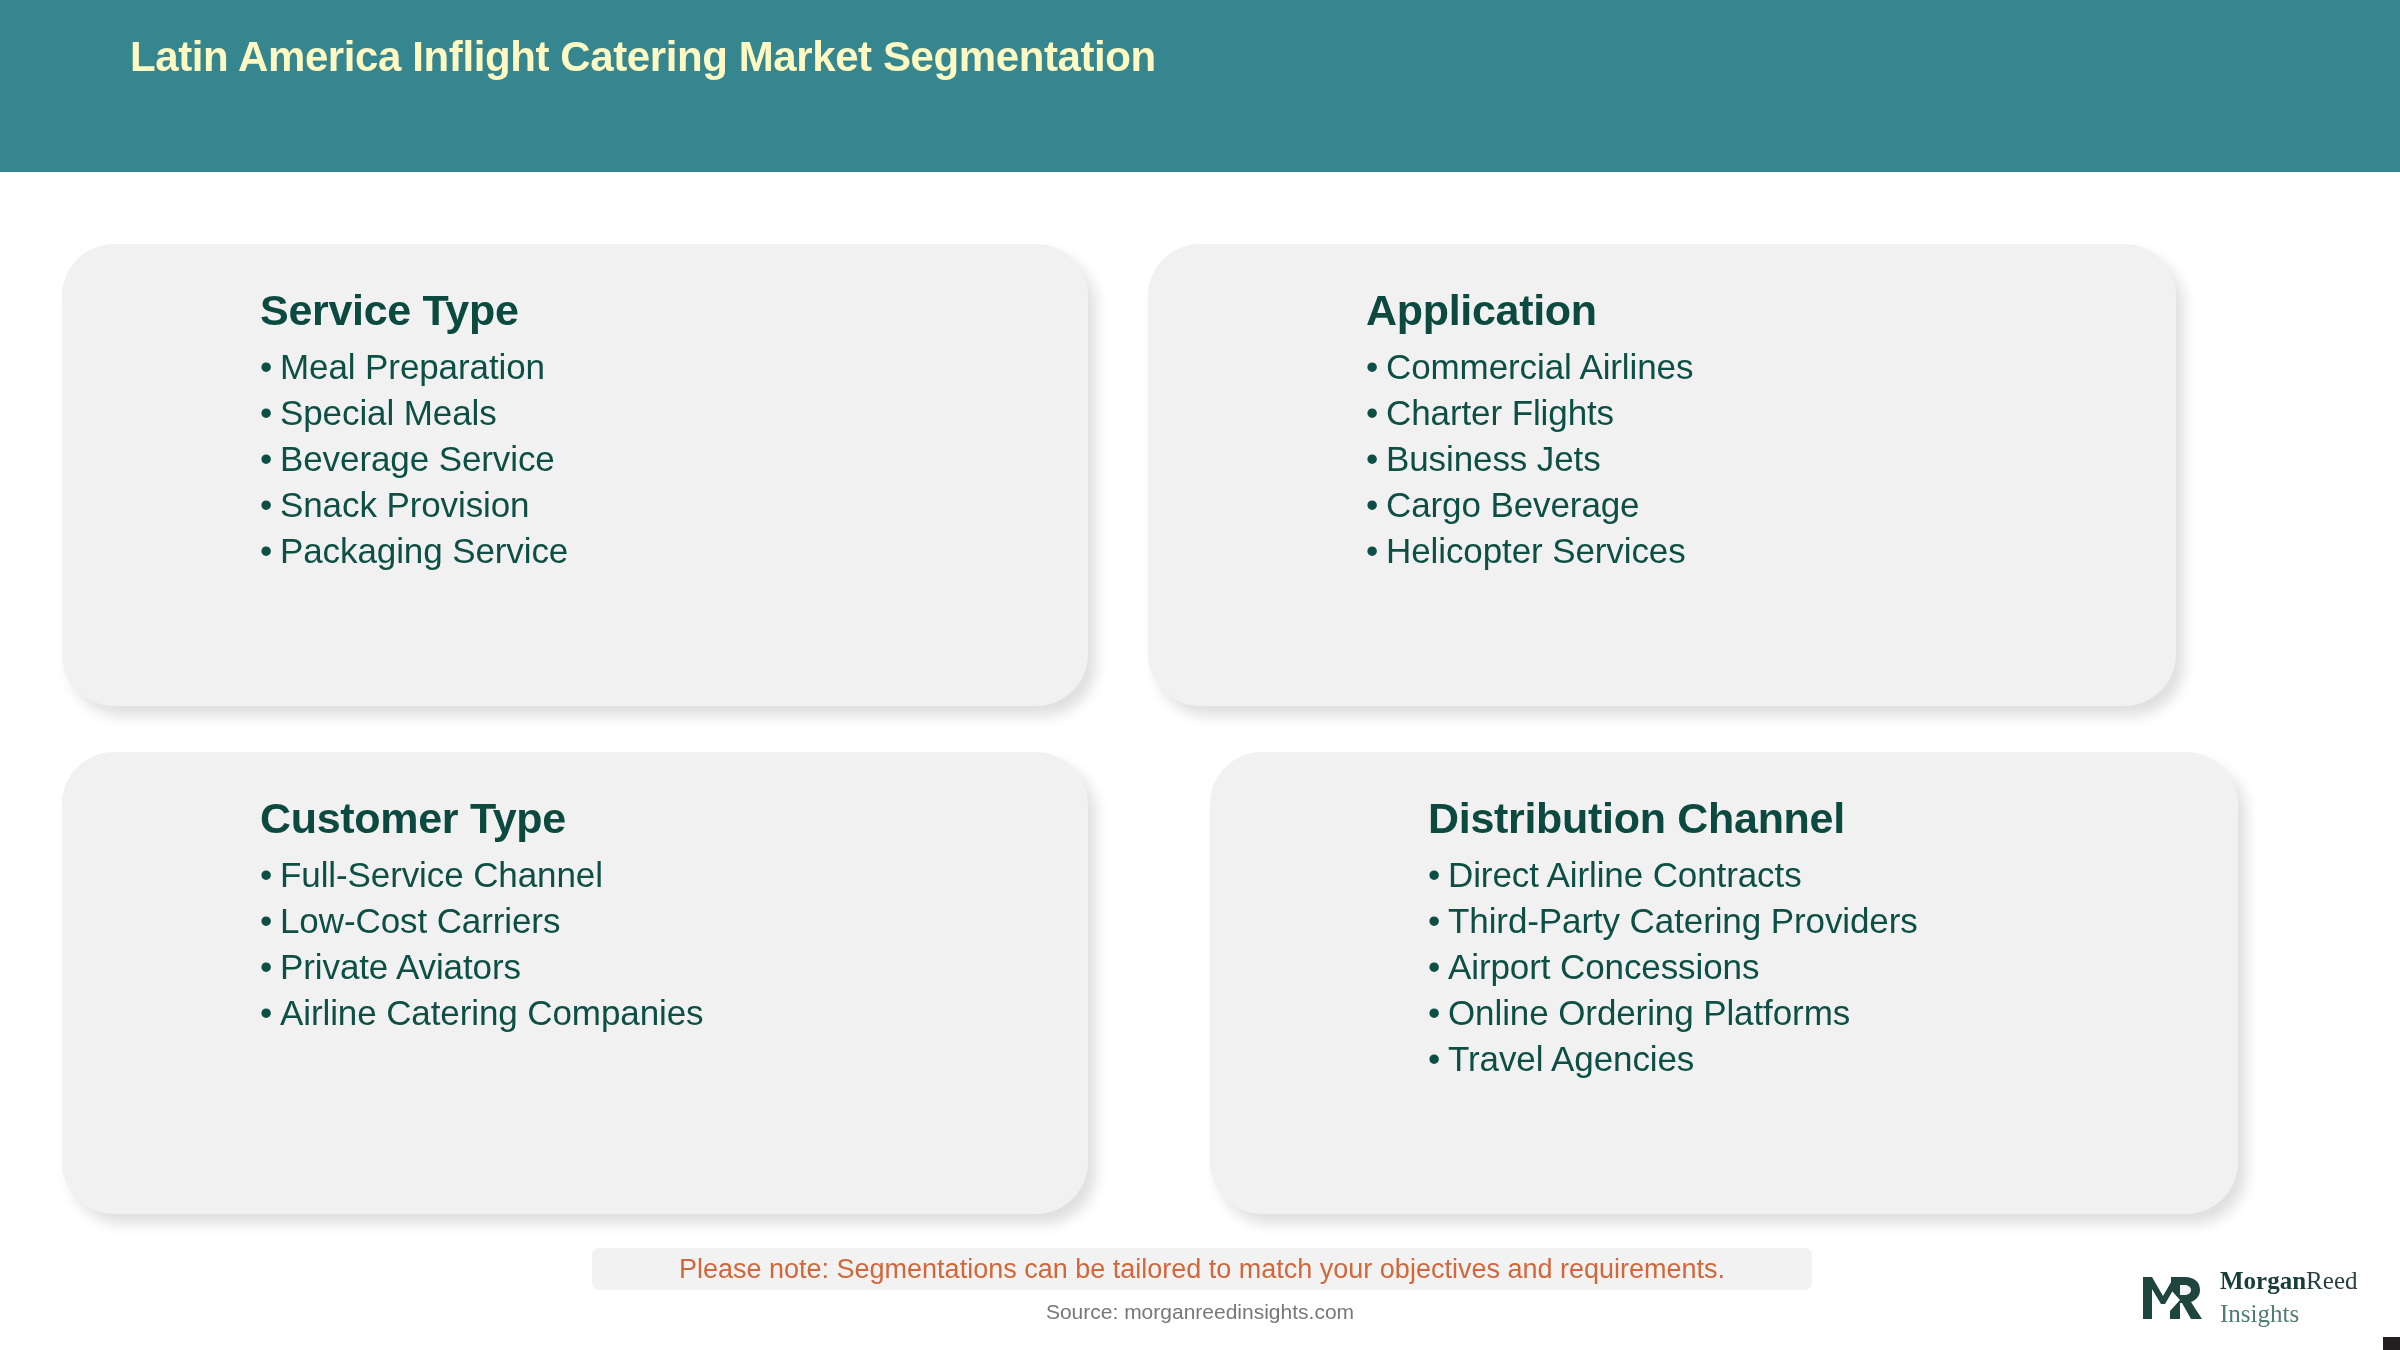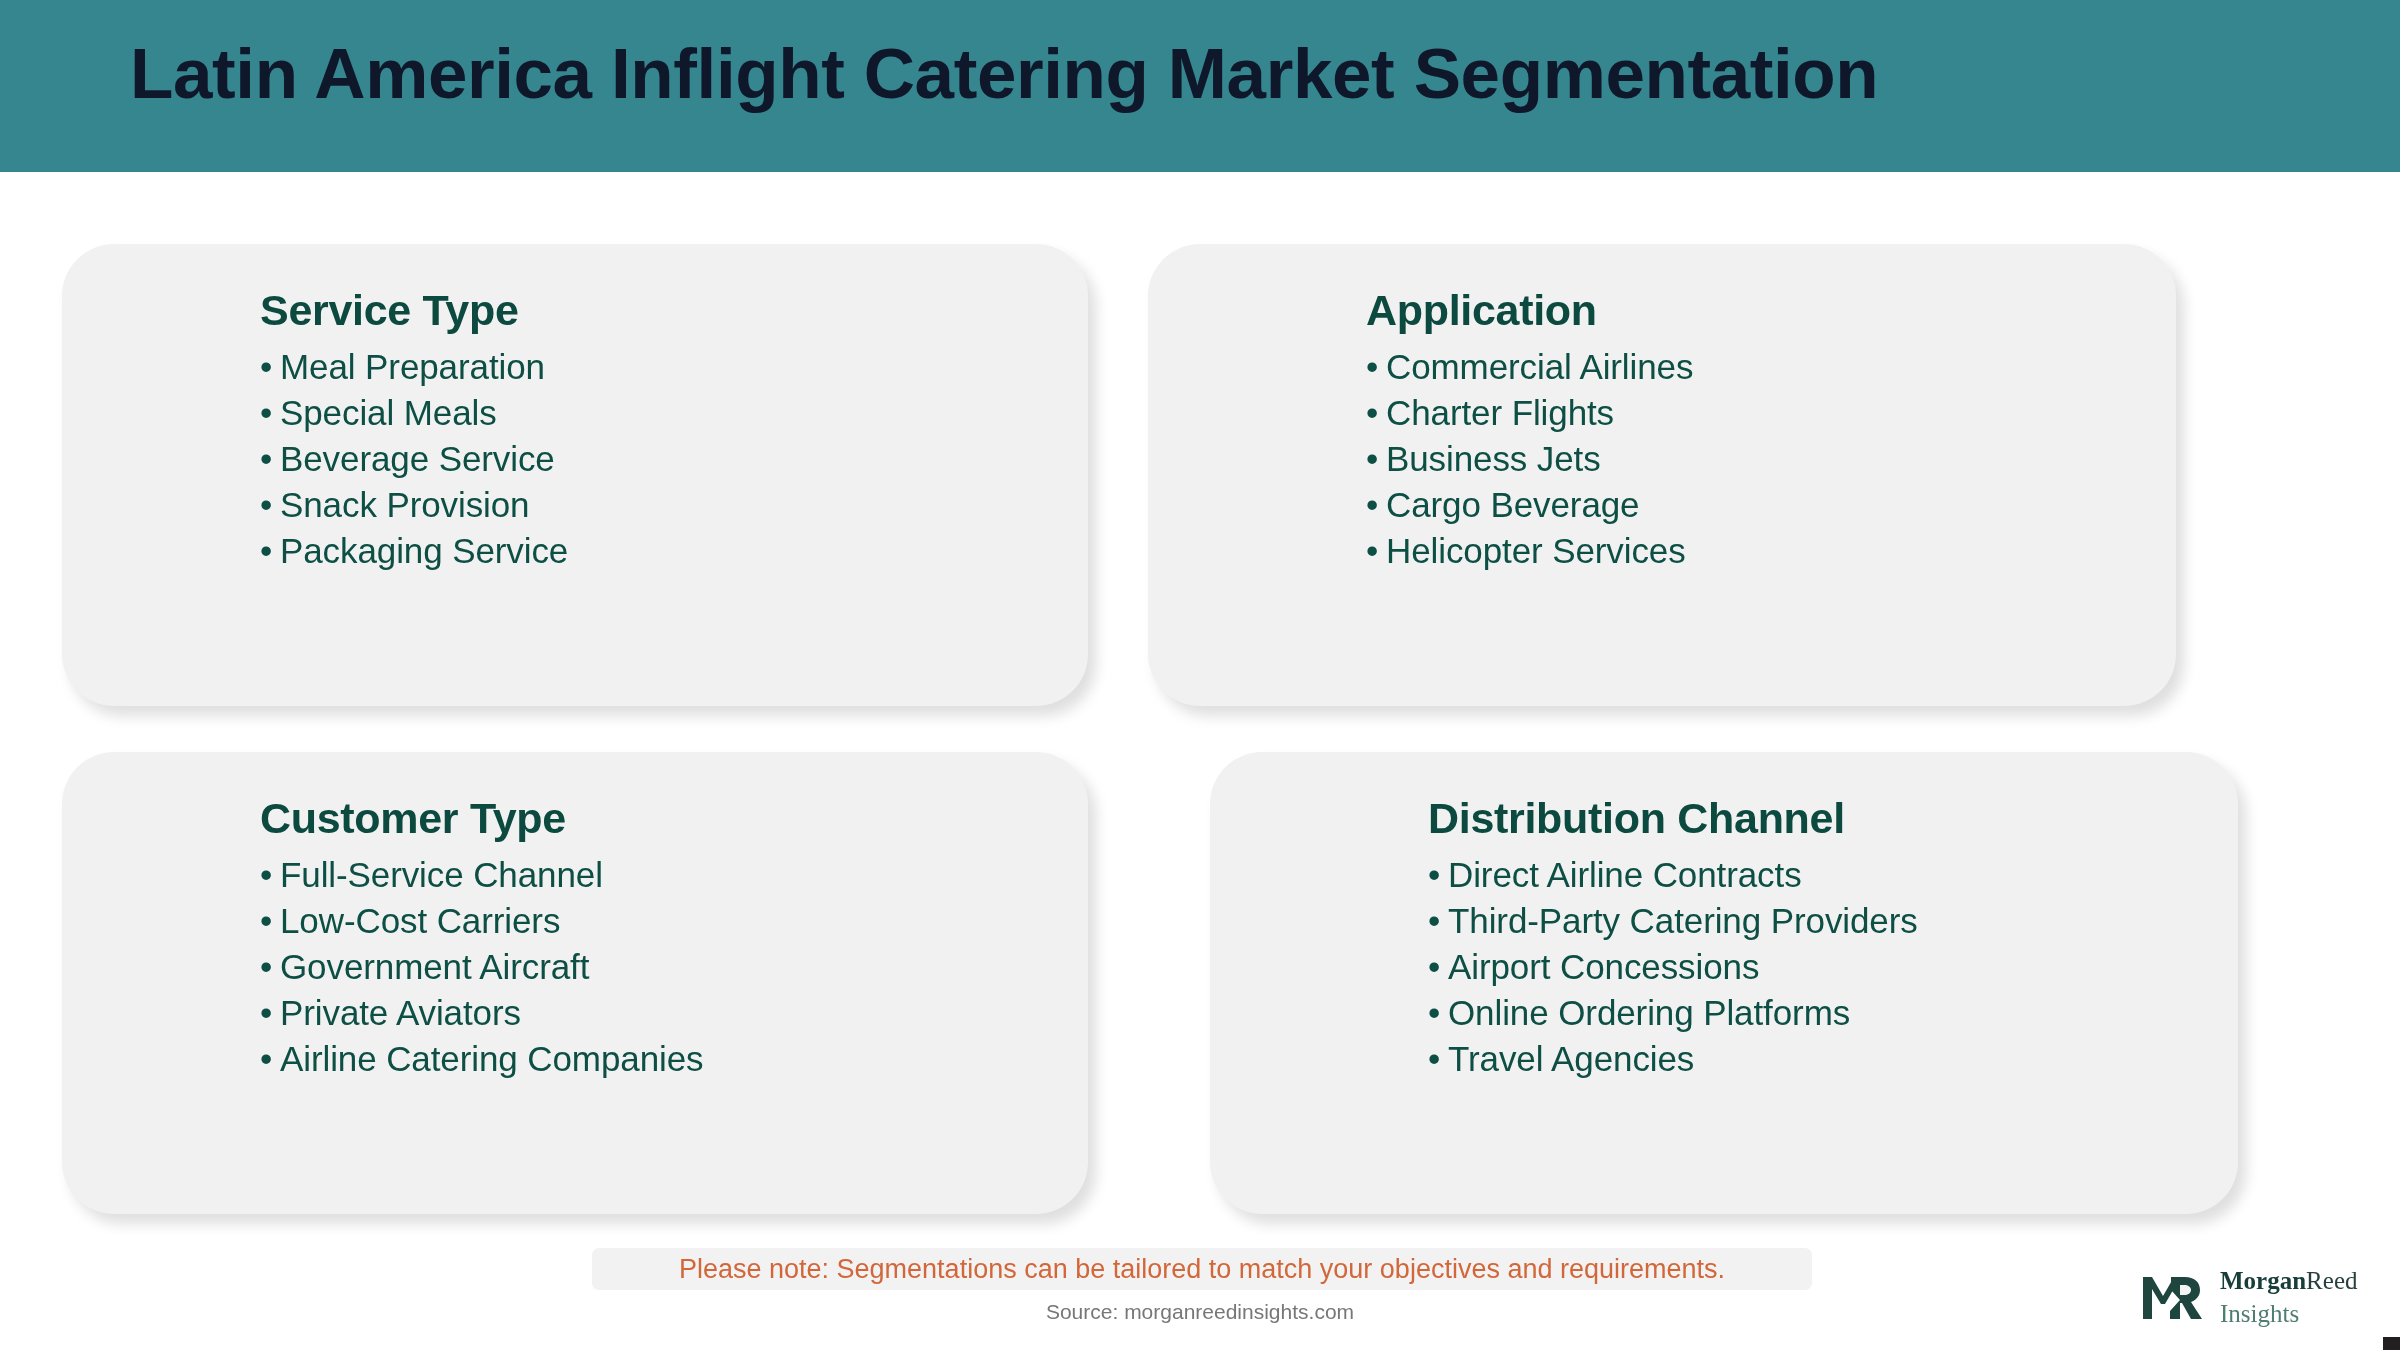--- a/index.html
+++ b/index.html
@@ -21,23 +21,23 @@
     left: 0;
     top: 0;
     width: 2400px;
     height: 172px;
     background: #35868f;
   }
   .header-title {
     position: absolute;
     left: 130px;
     top: 33px;
-    font-size: 71px;
+    font-size: 42px;
     font-weight: bold;
-    color: #0f172a;
+    color: #fef9c3;
     letter-spacing: -0.4px;
     white-space: nowrap;
     text-align: right;
   }
 
   
   .cards-area {
     position: absolute;
     left: 0;
     top: 172px;
@@ -205,21 +205,20 @@
       </ul>
     </div>
   </div>
 
   <div class="card pos-bl">
     <div class="card-inner">
       <div class="card-title">Customer Type</div>
       <ul class="card-list">
         <li><span class="bullet">•</span><span>Full-Service Channel</span></li>
         <li><span class="bullet">•</span><span>Low-Cost Carriers</span></li>
-        <li><span class="bullet">•</span><span>Government Aircraft</span></li>
         <li><span class="bullet">•</span><span>Private Aviators</span></li>
         <li><span class="bullet">•</span><span>Airline Catering Companies</span></li>
       </ul>
     </div>
   </div>
 
   <div class="card pos-br">
     <div class="card-inner">
       <div class="card-title">Distribution Channel</div>
       <ul class="card-list">

